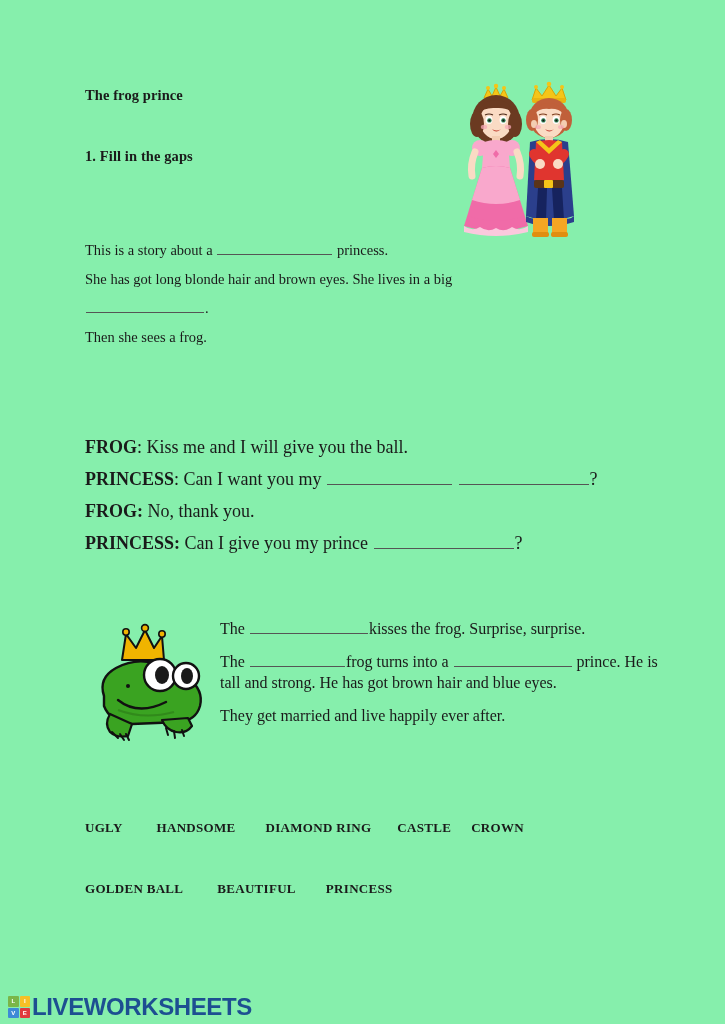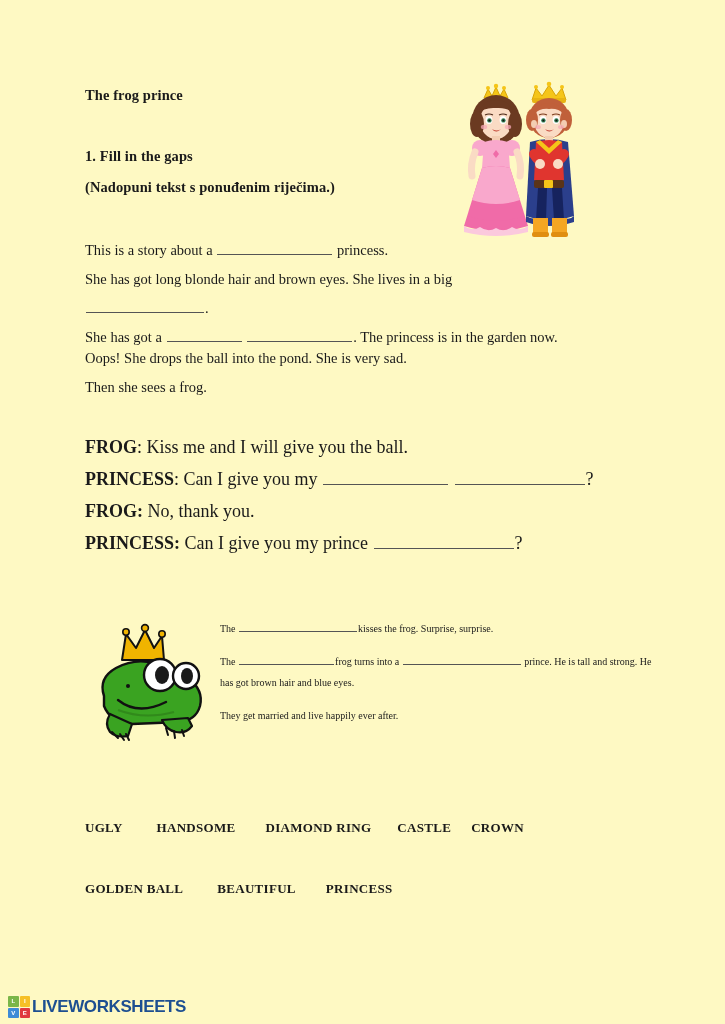--- a/index.html
+++ b/index.html
@@ -12,21 +12,21 @@
     height: 1024px;
     position: relative;
     overflow: hidden;
     font-family: "Liberation Serif", "DejaVu Serif", serif;
     color: #1a1a1a;
   }
 
   .page {
     position: absolute;
     inset: 0;
-    background: #fef9c3;
+    background: #86efac;
   }
 
   
   .title {
     position: absolute;
     left: 85px;
     top: 87px;
     font-size: 14.5px;
     font-weight: bold;
     letter-spacing: 0.1px;
@@ -86,21 +86,21 @@
     white-space: nowrap;
   }
   .speaker { font-weight: bold; }
 
   
   .frog-text {
     position: absolute;
     left: 220px;
     top: 618px;
     width: 440px;
-    font-size: 10px;
+    font-size: 16px;
   }
   .frog-text p {
     margin: 0 0 12px 0;
     line-height: 21px;
   }
 
   
   .wordbank-row {
     position: absolute;
     left: 85px;
@@ -158,34 +158,33 @@
     font-weight: bold;
     font-family: "Liberation Sans", sans-serif;
     display: flex;
     align-items: center;
     justify-content: center;
     line-height: 1;
   }
   .logo-text {
     font-family: "Liberation Sans", sans-serif;
     font-weight: bold;
-    font-size: 17px;
+    font-size: 24px;
     color: #1d4f91;
     letter-spacing: -0.4px;
   }
 </style>
 </head>
 <body>
 
 <div class="page">
 
   <div class="title">The frog prince</div>
 
   <div class="task-line task-1">1. Fill in the gaps</div>
-  <div class="task-line task-2">(Nadopuni tekst s ponuđenim riječima.)</div>
 
   <div class="illus-royals">
     <svg viewBox="0 0 152 168" width="152" height="168" xmlns="http://www.w3.org/2000/svg">
 
       <path d="M52 22 L56 13 L60 20 L64 11 L68 20 L72 13 L76 22 Z" fill="#f5c518" stroke="#d9a406" stroke-width="1"></path>
       <circle cx="56" cy="12" r="2" fill="#f5c518"></circle>
       <circle cx="64" cy="10" r="2.2" fill="#f5c518"></circle>
       <circle cx="72" cy="12" r="2" fill="#f5c518"></circle>
 
       <ellipse cx="64" cy="44" rx="24" ry="25" fill="#6b3a21"></ellipse>
@@ -288,37 +287,31 @@
       <span>This is a story about a</span>
       <span class="blank b-115"></span>
       <span>princess.</span>
     </p>
     <p>
       <span>She has got long blonde hair and brown eyes. She lives in a big</span>
     </p>
     <p>
       <span class="blank b-118"></span><span>.</span>
     </p>
-    <p class="tight">
-      <span>She has got a</span>
-      <span class="blank b-75"></span>
-      <span class="blank b-105"></span><span>. The princess is in the garden now.</span><br>
-      <span>Oops! She drops the ball into the pond. She is very sad.</span>
-    </p>
     <p>
       <span>Then she sees a frog.</span>
     </p>
   </div>
 
   <div class="dialogue">
     <p>
       <span class="speaker">FROG</span><span>: Kiss me and I will give you the ball.</span>
     </p>
     <p>
-      <span class="speaker">PRINCESS</span><span>: Can I give you my</span>
+      <span class="speaker">PRINCESS</span><span>: Can I want you my</span>
       <span class="blank b-125"></span>
       <span class="blank b-130"></span><span>?</span>
     </p>
     <p>
       <span class="speaker">FROG:</span><span> No, thank you.</span>
     </p>
     <p>
       <span class="speaker">PRINCESS:</span><span> Can I give you my prince</span>
       <span class="blank b-140"></span><span>?</span>
     </p>

